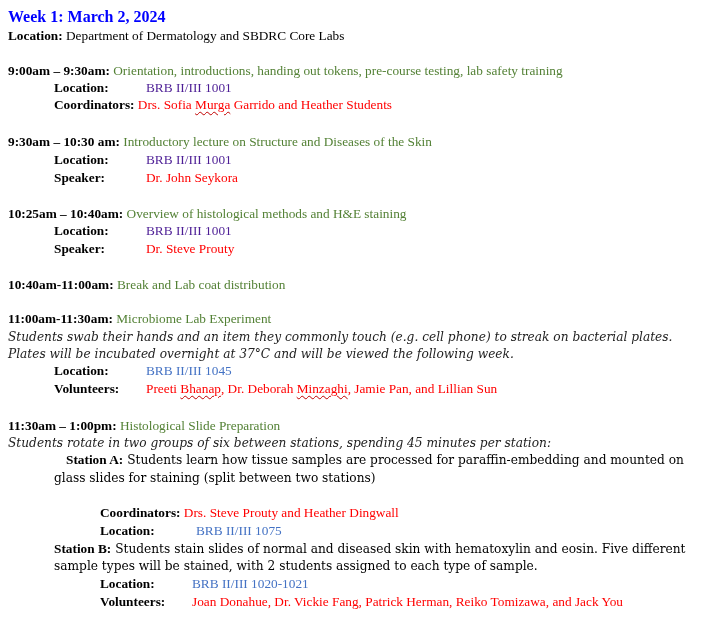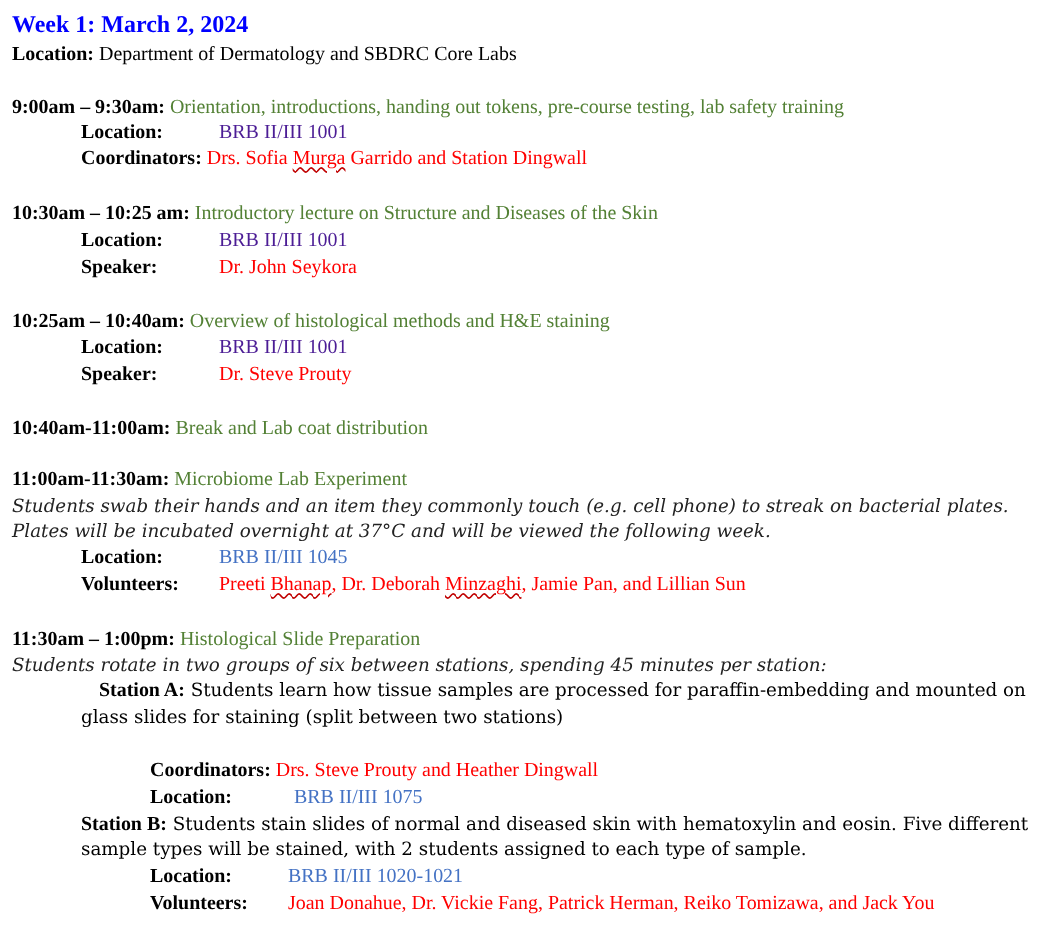--- a/index.html
+++ b/index.html
@@ -31,25 +31,25 @@
 
 <div class="line" style="left:8px; top:63px;">
   <span class="b">9:00am – 9:30am:</span>
   <span class="green">Orientation, introductions, handing out tokens, pre-course testing, lab safety training</span>
 </div>
 <div class="line" style="left:54px; top:80px;">
   <span class="lbl" style="width:92px;">Location:</span><span class="blue">BRB II/III 1001</span>
 </div>
 <div class="line" style="left:54px; top:97px;">
   <span class="lbl">Coordinators:</span>
-  <span class="red"><span>Drs. Sofia </span><span class="squig">Murga</span><span> Garrido and Station Dingwall</span></span>
+  <span class="red"><span>Drs. Sofia </span><span class="squig">Murga</span><span> Garrido and Heather Students</span></span>
 </div>
 
 <div class="line" style="left:8px; top:134px;">
-  <span class="b">10:30am – 10:25 am:</span>
+  <span class="b">9:30am – 10:30 am:</span>
   <span class="green">Introductory lecture on Structure and Diseases of the Skin</span>
 </div>
 <div class="line" style="left:54px; top:152px;">
   <span class="lbl" style="width:92px;">Location:</span><span class="blue">BRB II/III 1001</span>
 </div>
 <div class="line" style="left:54px; top:170px;">
   <span class="lbl" style="width:92px;">Speaker:</span><span class="red">Dr. John Seykora</span>
 </div>
 
 <div class="line" style="left:8px; top:206px;">

